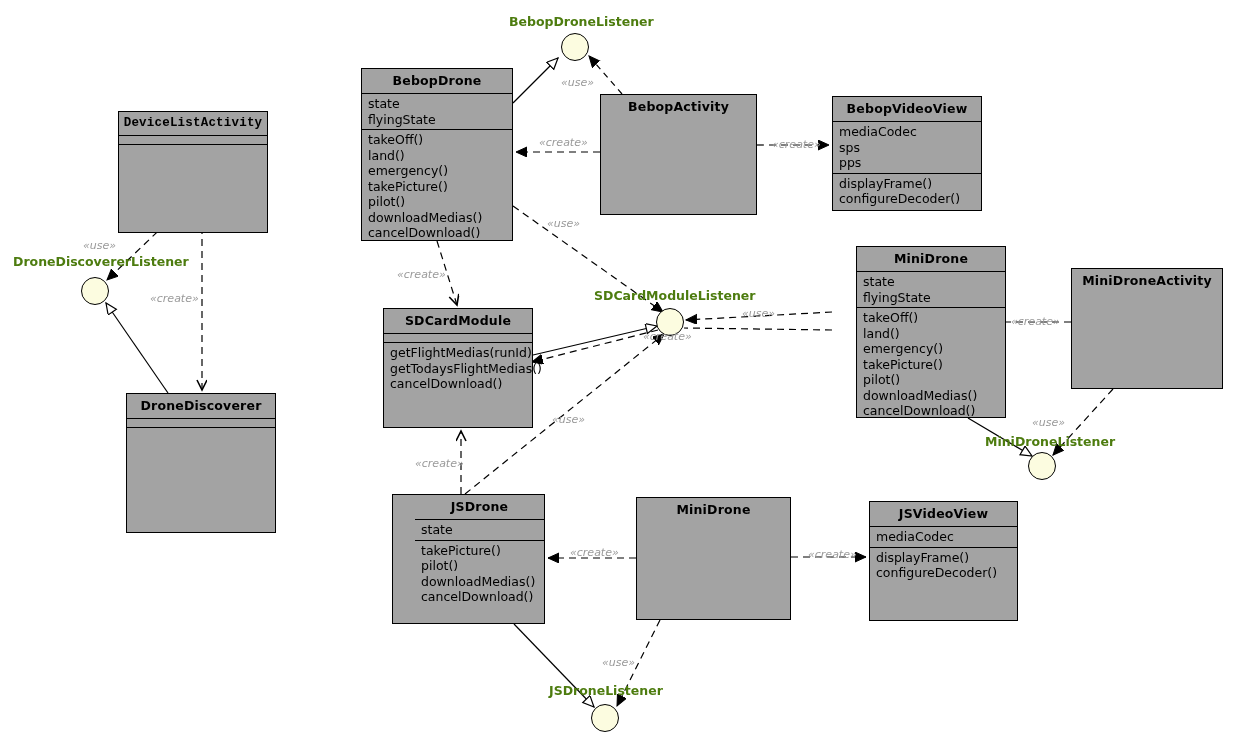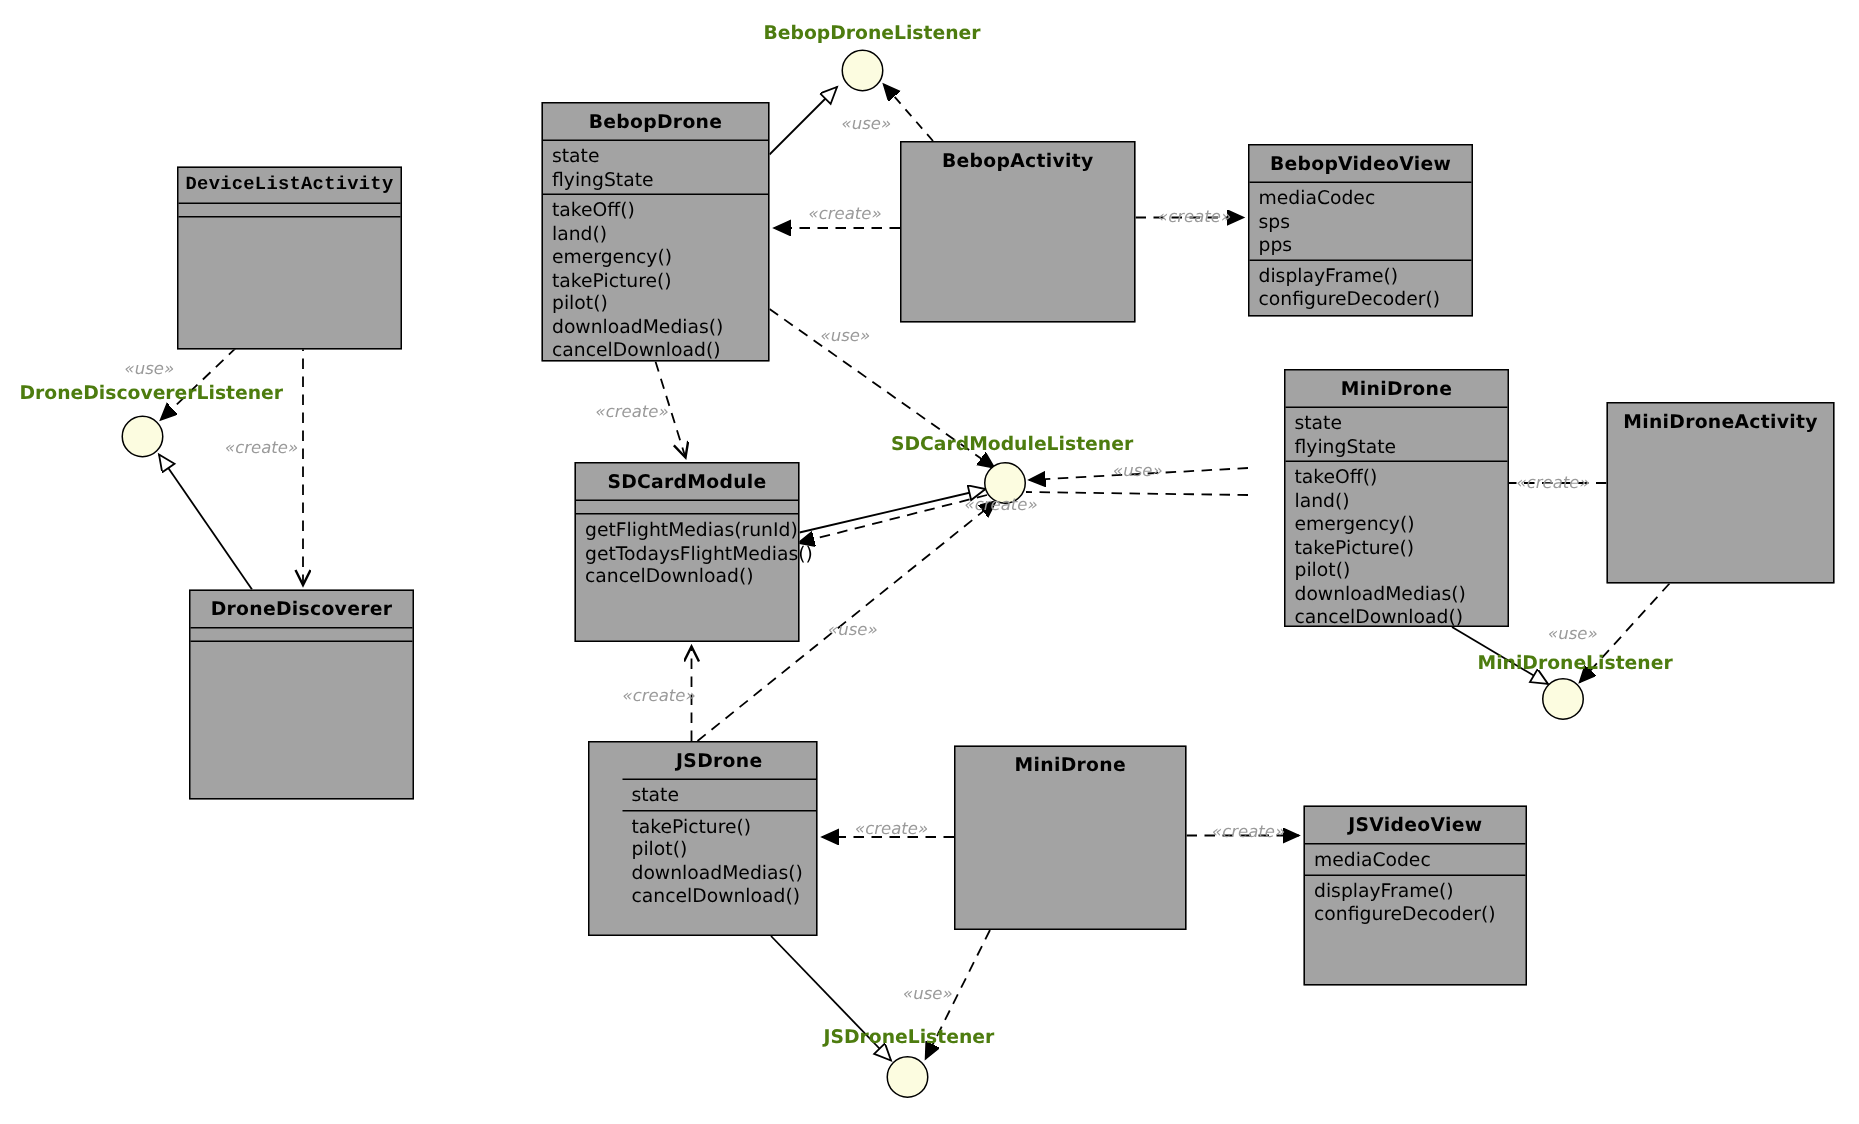--- a/index.html
+++ b/index.html
@@ -229,21 +229,21 @@
         <div class="uml-compartment">
           <div>takePicture()</div>
           <div>pilot()</div>
           <div>downloadMedias()</div>
           <div>cancelDownload()</div>
         </div>
       </div>
       <div class="umlbox" style="left: 636px; top: 497px; width: 155px; height: 123px;">
         <div class="uml-title">MiniDrone</div>
       </div>
-      <div class="umlbox" style="left: 869px; top: 501px; width: 149px; height: 120px; margin-top: 36px;">
+      <div class="umlbox" style="left: 869px; top: 501px; width: 149px; height: 120px;">
         <div class="uml-title">JSVideoView</div>
         <div class="uml-sep"></div>
         <div class="uml-compartment">
           <div>mediaCodec</div>
         </div>
         <div class="uml-sep"></div>
         <div class="uml-compartment">
           <div>displayFrame()</div>
           <div>configureDecoder()</div>
         </div>

